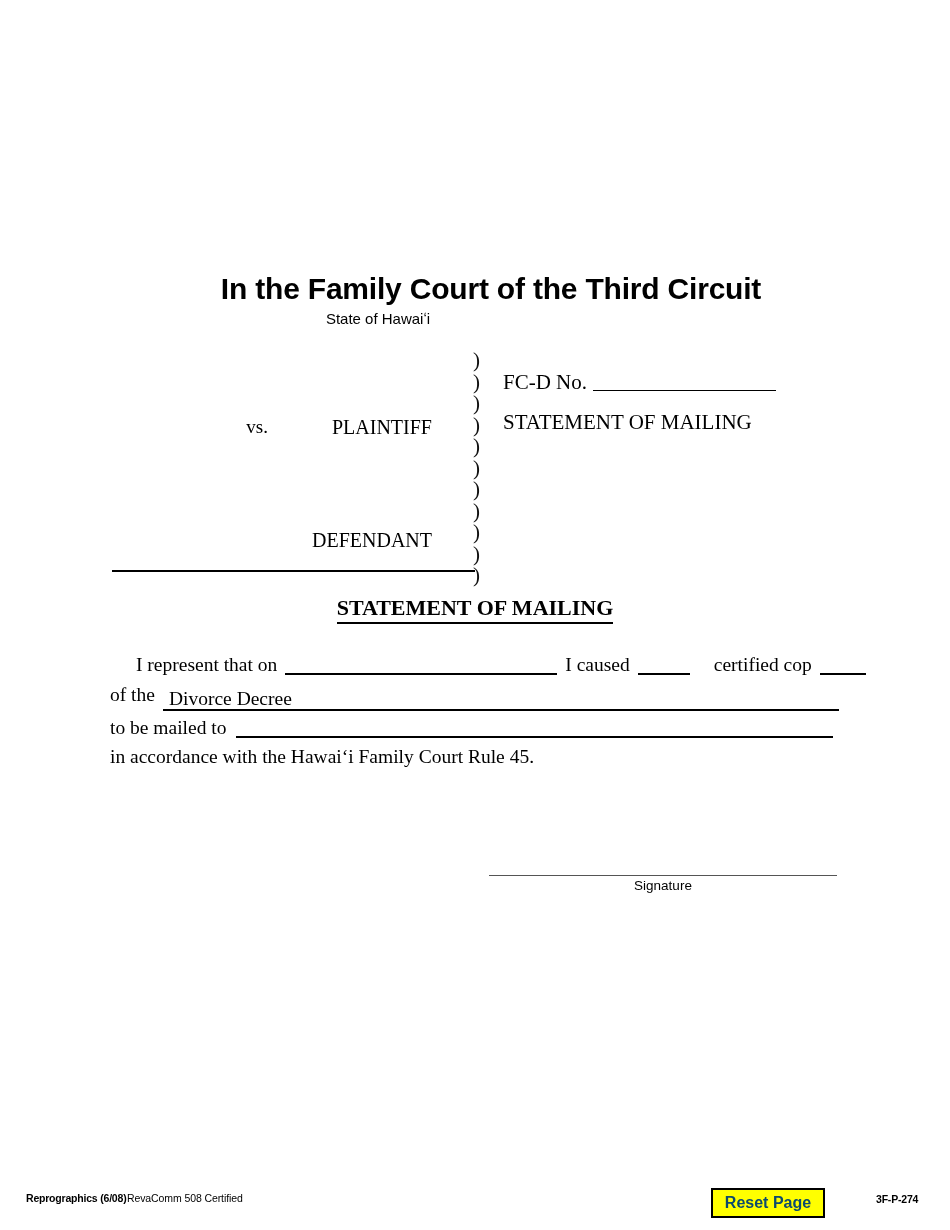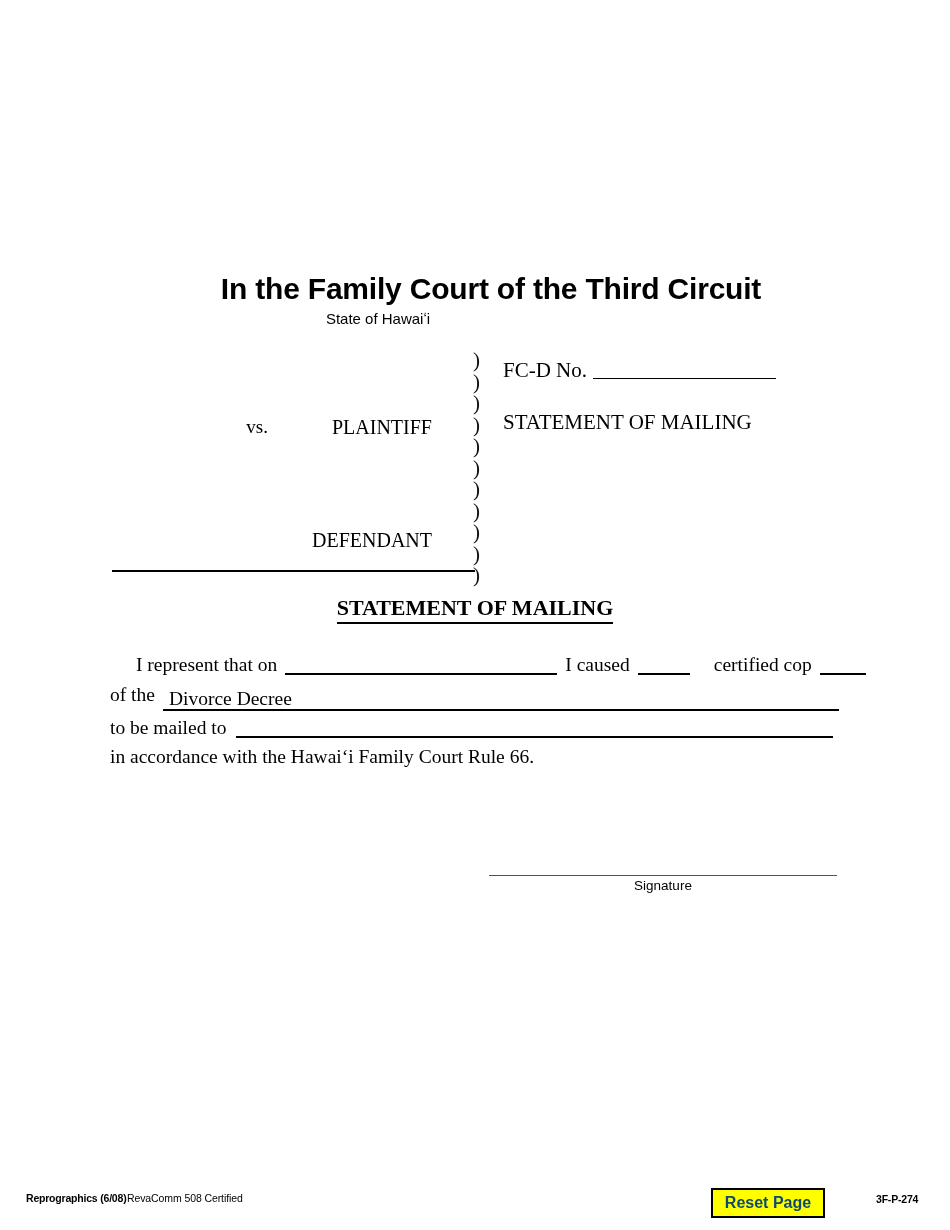--- a/index.html
+++ b/index.html
@@ -92,21 +92,21 @@
     left: 112px;
     top: 570px;
     width: 363px;
     height: 0;
     border-top: 2.6px solid #000;
   }
 
   .case-no {
     position: absolute;
     left: 503px;
-    top: 358px;
+    top: 370px;
     font-size: 21px;
     white-space: nowrap;
   }
   .case-no .blank {
     display: inline-block;
     width: 183px;
     border-bottom: 1.6px solid #000;
     margin-left: 6px;
     vertical-align: -2px;
     height: 16px;
@@ -279,21 +279,21 @@
   </div>
 
   <div class="body-line line-ofthe">
     <span>of the</span><span class="filled-text" style="width:670px;margin-left:8px;padding-left:6px;">Divorce Decree</span>
   </div>
 
   <div class="body-line line-mailedto">
     <span>to be mailed to</span><span class="fill" style="width:597px;margin-left:10px;"></span>
   </div>
 
-  <div class="body-line line-accord">in accordance with the Hawaiʻi Family Court Rule 66.</div>
+  <div class="body-line line-accord">in accordance with the Hawaiʻi Family Court Rule 45.</div>
 
 
   <div class="sig-rule"></div>
   <div class="sig-label">Signature</div>
 
   <div class="footer-repro">Reprographics (6/08)</div>
   <div class="footer-reva">RevaComm 508 Certified</div>
   <button class="reset-button">Reset Page</button>
   <div class="form-number">3F-P-274</div>
 

